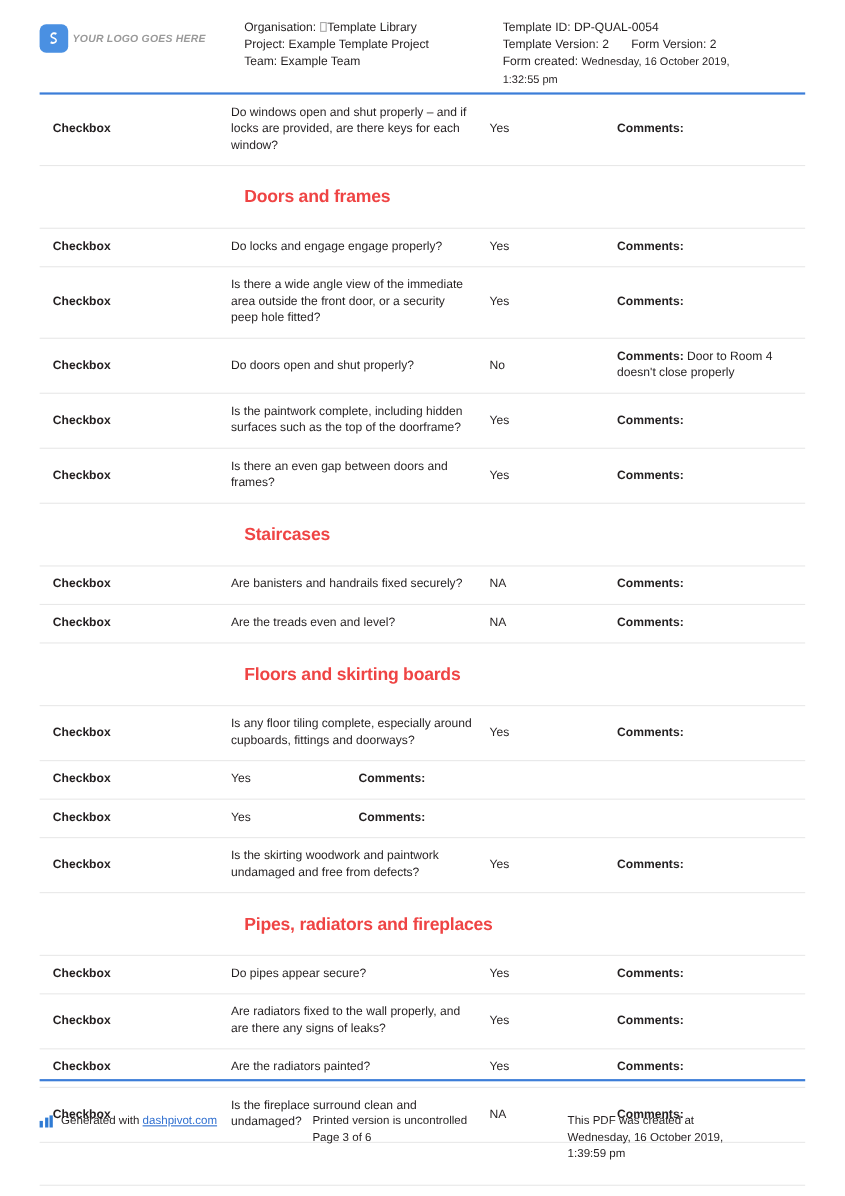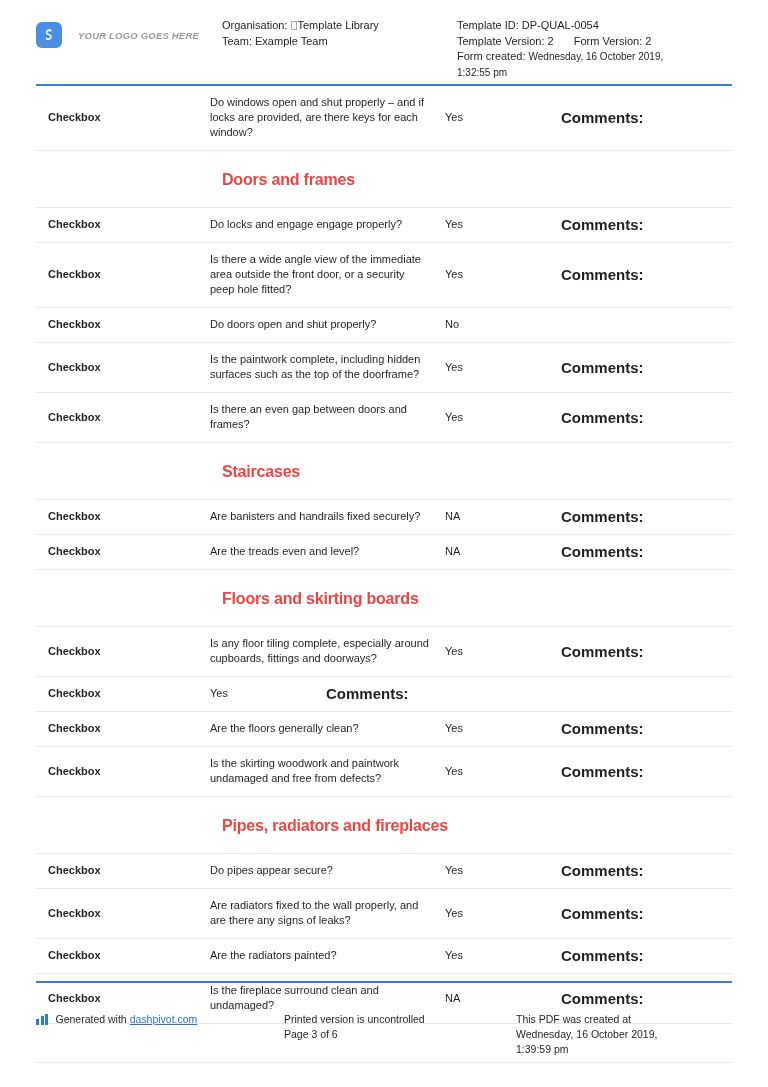--- a/index.html
+++ b/index.html
@@ -47,21 +47,21 @@
     height: 26px;
     border-radius: 6px;
     background: #4a90e2;
     display: inline-flex;
     align-items: center;
     justify-content: center;
     flex: 0 0 26px;
   }
   .logo-mark svg { display: block; }
   .logo-text {
-    margin-left: 16px;
+    margin-left: 4px;
     font-style: italic;
     font-weight: bold;
     font-size: 9.5px;
     letter-spacing: 0.2px;
     color: #9a9a9a;
     white-space: nowrap;
   }
 
   .meta-col {
     font-size: 11px;
@@ -111,21 +111,21 @@
     flex: 0 0 235px;
     font-size: 11px;
     padding-right: 14px;
   }
   .c-answer {
     flex: 0 0 116px;
     font-size: 11px;
   }
   .c-comment {
     flex: 1 1 auto;
-    font-size: 15px;
+    font-size: 11px;
     padding-right: 4px;
   }
   .c-comment b { font-weight: bold; }
 
   .section-row {
     border-bottom: 1px solid #e8e8e8;
     padding: 20px 0 18px 0;
   }
   .section-title {
     margin-left: 186px;
@@ -194,20 +194,24 @@
       </span>
       <span class="logo-text">YOUR LOGO GOES HERE</span>
     </div>
 
     <div class="meta-col meta-col-1">
       <div class="meta-line">
         <b>Organisation:</b>
         <span class="tofu"></span><span>Template Library</span>
       </div>
       <div class="meta-line">
+        <b>Project:</b>
+        <span>Example Template Project</span>
+      </div>
+      <div class="meta-line">
         <b>Team:</b>
         <span>Example Team</span>
       </div>
     </div>
 
     <div class="meta-col meta-col-2">
       <div class="meta-line">
         <b>Template ID:</b>
         <span>DP-QUAL-0054</span>
       </div>
@@ -248,20 +252,21 @@
       <div class="row">
         <div class="c-check">Checkbox</div>
         <div class="c-question">Is there a wide angle view of the immediate area outside the front door, or a security peep hole fitted?</div>
         <div class="c-answer">Yes</div>
         <div class="c-comment"><b>Comments:</b><span></span></div>
       </div>
       <div class="row">
         <div class="c-check">Checkbox</div>
         <div class="c-question">Do doors open and shut properly?</div>
         <div class="c-answer">No</div>
+        <div class="c-comment"><b>Comments:</b><span> Door to Room 4 doesn't close properly</span></div>
       </div>
       <div class="row">
         <div class="c-check">Checkbox</div>
         <div class="c-question">Is the paintwork complete, including hidden surfaces such as the top of the doorframe?</div>
         <div class="c-answer">Yes</div>
         <div class="c-comment"><b>Comments:</b><span></span></div>
       </div>
       <div class="row">
         <div class="c-check">Checkbox</div>
         <div class="c-question">Is there an even gap between doors and frames?</div>
@@ -292,21 +297,20 @@
         <div class="c-answer">Yes</div>
         <div class="c-comment"><b>Comments:</b><span></span></div>
       </div>
       <div class="row">
         <div class="c-check">Checkbox</div>
         <div class="c-answer">Yes</div>
         <div class="c-comment"><b>Comments:</b><span></span></div>
       </div>
       <div class="row">
         <div class="c-check">Checkbox</div>
-        <div class="c-question">Are the floors generally clean?</div>
         <div class="c-answer">Yes</div>
         <div class="c-comment"><b>Comments:</b><span></span></div>
       </div>
       <div class="row">
         <div class="c-check">Checkbox</div>
         <div class="c-question">Is the skirting woodwork and paintwork undamaged and free from defects?</div>
         <div class="c-answer">Yes</div>
         <div class="c-comment"><b>Comments:</b><span></span></div>
       </div>
       <div class="section-row">

